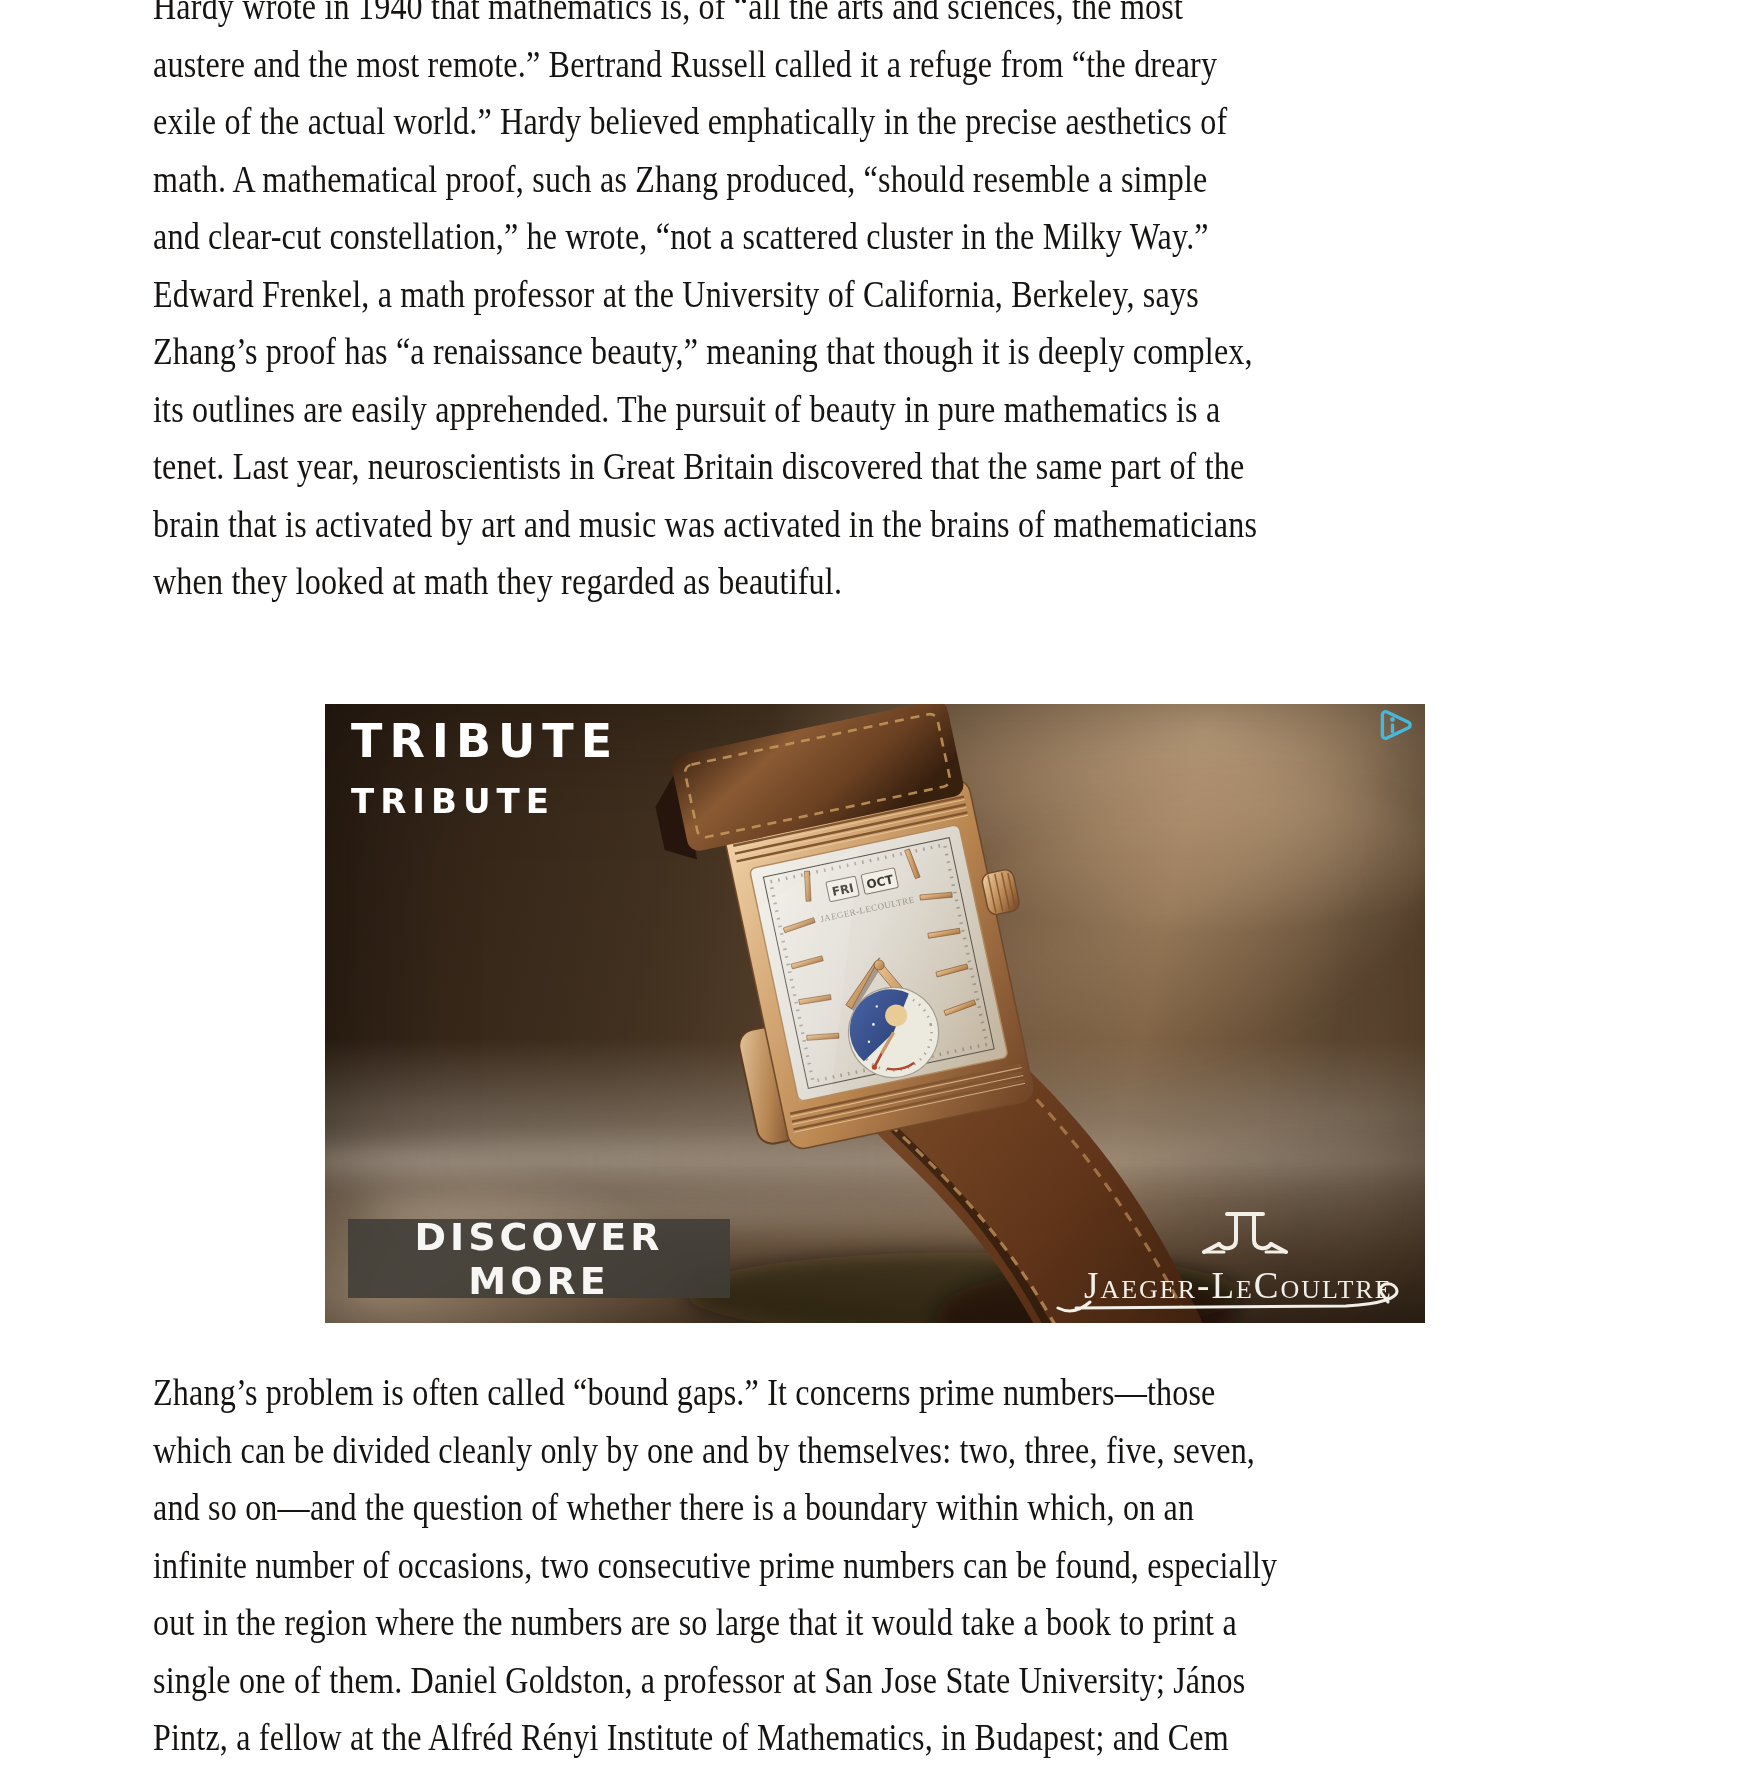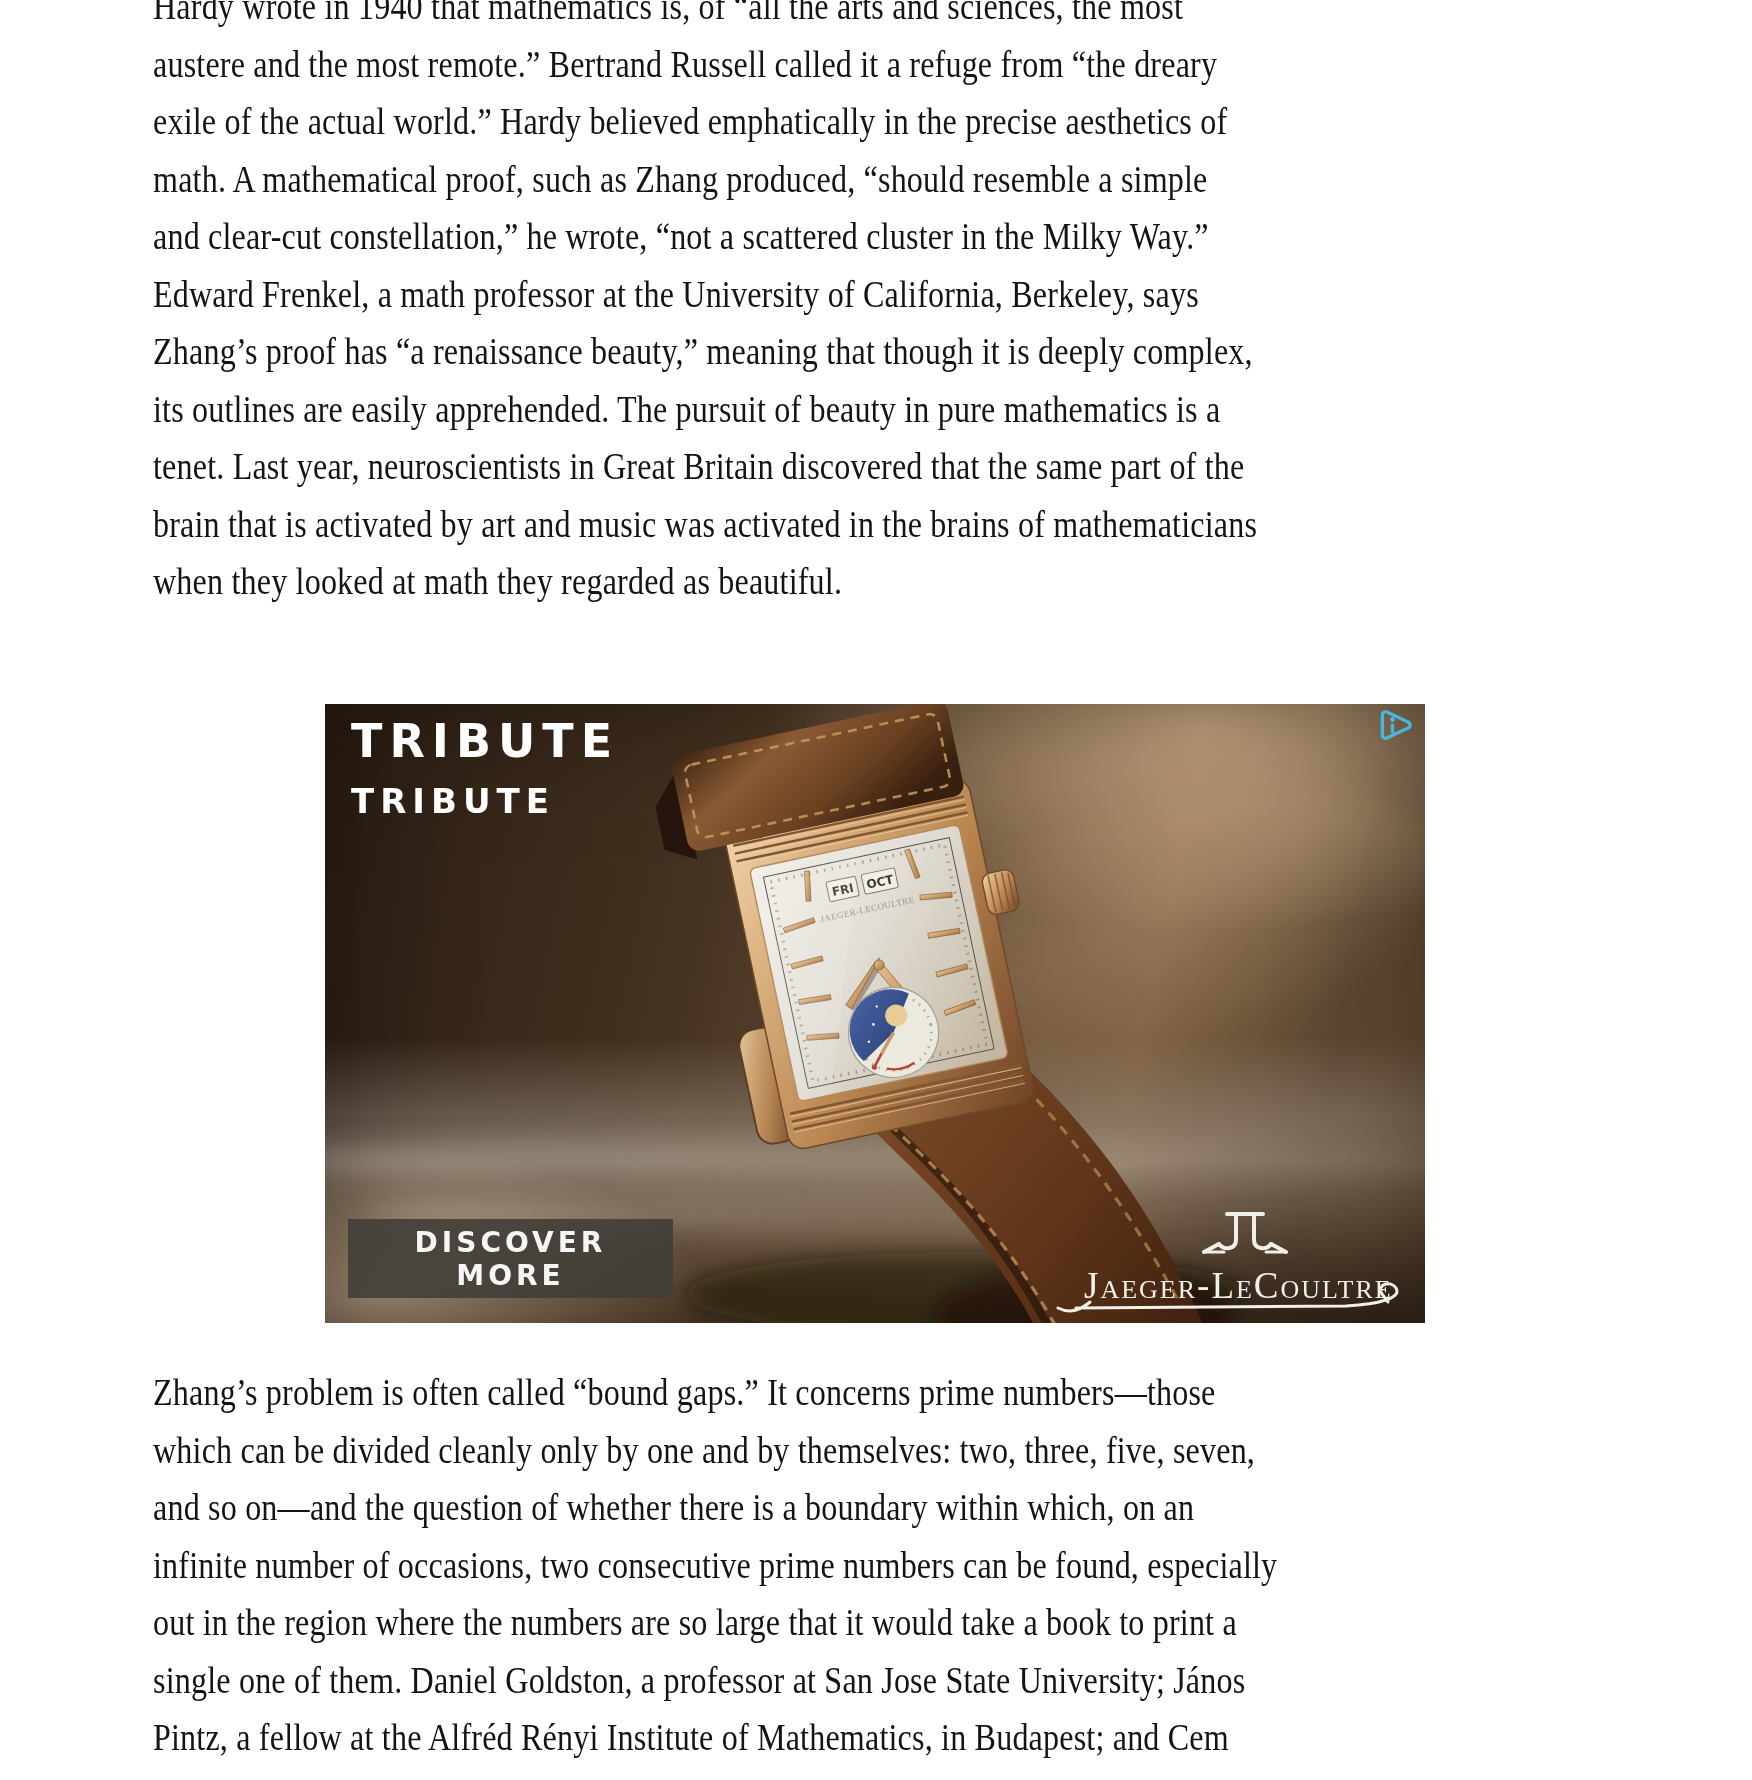--- a/index.html
+++ b/index.html
@@ -36,24 +36,24 @@
       background:linear-gradient(to right, rgba(234,224,209,.33), rgba(234,224,209,0));}
   .s3{left:430px;top:120px;width:700px;height:260px;transform:rotate(-18deg);
       background:radial-gradient(ellipse at 60% 40%, rgba(197,168,134,.35), rgba(197,168,134,0) 70%);}
   .watch-svg{position:absolute;left:0;top:0;}
   
   .ad-brand{position:absolute;left:26px;color:#ffffff;
     font-family:"DejaVu Sans","Liberation Sans",sans-serif;font-weight:bold;line-height:1;}
   .brand1{top:14px;font-size:46px;letter-spacing:7px;}
   .brand2{top:80px;font-size:34px;letter-spacing:6px;}
   .cta{
-    position:absolute;left:23px;top:515px;width:325px;height:79px;
+    position:absolute;left:23px;top:515px;width:382px;height:79px;
     background:rgba(64,61,56,.88);border:none;cursor:pointer;
     color:#f7f6f4;font-family:"DejaVu Sans","Liberation Sans",sans-serif;
-    font-weight:bold;font-size:28px;letter-spacing:4px;
+    font-weight:bold;font-size:38px;letter-spacing:4px;
     display:flex;align-items:center;justify-content:center;
   }
   .adchoices{position:absolute;left:1052px;top:5px;cursor:pointer;}
   .jl-logo{position:absolute;left:725px;top:498px;}
 </style>
 </head>
 <body>
 
 <main>
 

